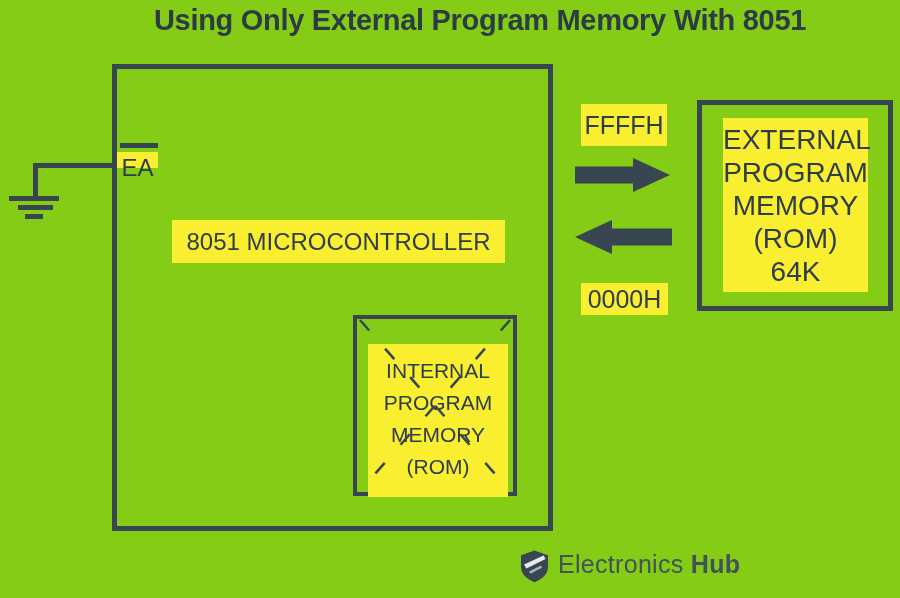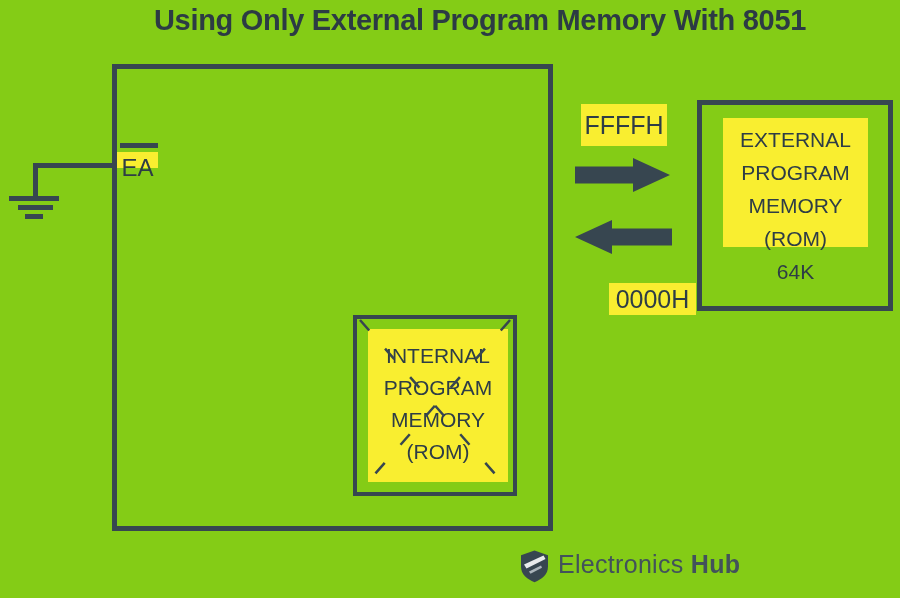--- a/index.html
+++ b/index.html
@@ -43,28 +43,28 @@
     background: #f9ee30;
     color: #2e3d46;
     text-align: center;
   }
 
   .ea-overbar { position: absolute; left: 120px; top: 143px; width: 38px; height: 5px; }
   .ea-label   { left: 117px; top: 152px; width: 41px; height: 16px; font-size: 24px; line-height: 32px; }
 
   .mc-label   { left: 172px; top: 220px; width: 333px; height: 43px; font-size: 24px; line-height: 43px; }
 
-  .int-yellow { left: 368px; top: 329px; width: 140px; height: 153px;
+  .int-yellow { left: 368px; top: 344px; width: 140px; height: 153px;
                 font-size: 21px; line-height: 32px; padding-top: 11px; }
 
-  .ext-yellow { left: 723px; top: 118px; width: 145px; height: 129px;
-                font-size: 21px; line-height: 33px; padding-top: 5px; }
+  .ext-yellow { left: 723px; top: 118px; width: 145px; height: 174px;
+                font-size: 28px; line-height: 33px; padding-top: 5px; }
 
   .addr-high  { left: 581px; top: 104px;  width: 86px; height: 42px; font-size: 25px; line-height: 42px; }
-  .addr-low   { left: 581px; top: 283px; width: 87px; height: 32px; font-size: 25px; line-height: 32px; margin-left: 28px; }
+  .addr-low   { left: 581px; top: 283px; width: 87px; height: 32px; font-size: 25px; line-height: 32px; }
 
   .wire { position: absolute; }
 
   .arrow-svg, .x-svg { position: absolute; display: block; }
 
   .logo {
     position: absolute;
     left: 520px; top: 550px;
     display: flex;
     align-items: flex-start;
@@ -90,20 +90,21 @@
   <div class="ylabel ea-label">EA</div>
 
   <div>
     <div class="wire dark" style="left:33px; top:163px; width:80px; height:5px;"></div>
     <div class="wire dark" style="left:33px; top:163px; width:5px; height:37px;"></div>
     <div class="wire dark" style="left:9px;  top:196px; width:50px; height:5px;"></div>
     <div class="wire dark" style="left:18px; top:205px; width:35px; height:5px;"></div>
     <div class="wire dark" style="left:25px; top:214px; width:18px; height:5px;"></div>
   </div>
 
+  <div class="ylabel mc-label">8051 MICROCONTROLLER</div>
 
   <div class="box-outline int-box"></div>
   <div class="ylabel int-yellow">
     <div>INTERNAL</div>
     <div>PROGRAM</div>
     <div>MEMORY</div>
     <div>(ROM)</div>
   </div>
   <svg class="x-svg" style="left:353px; top:315px;" width="164" height="181" viewBox="0 0 164 181">
     <line x1="7" y1="5" x2="157" y2="176" stroke="#374650" stroke-width="2.5" stroke-dasharray="14 24"></line>

